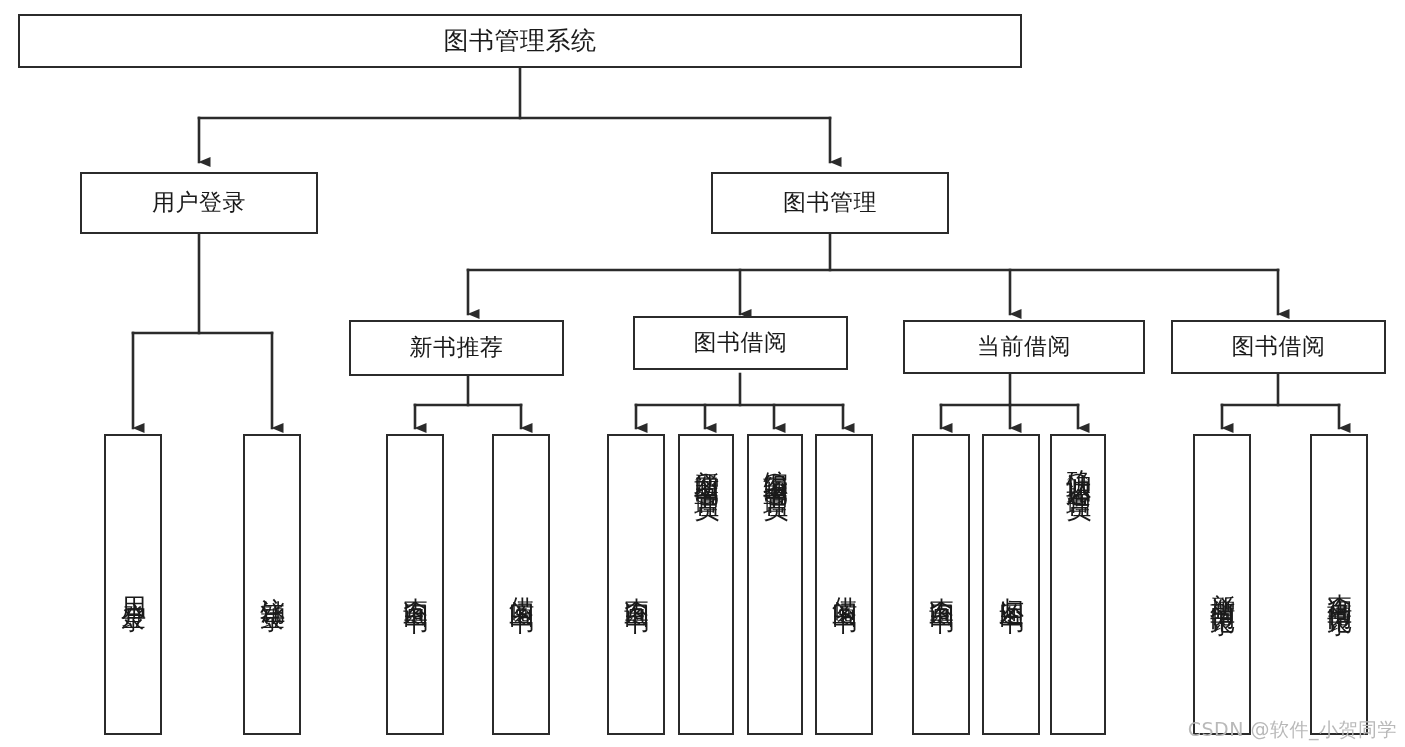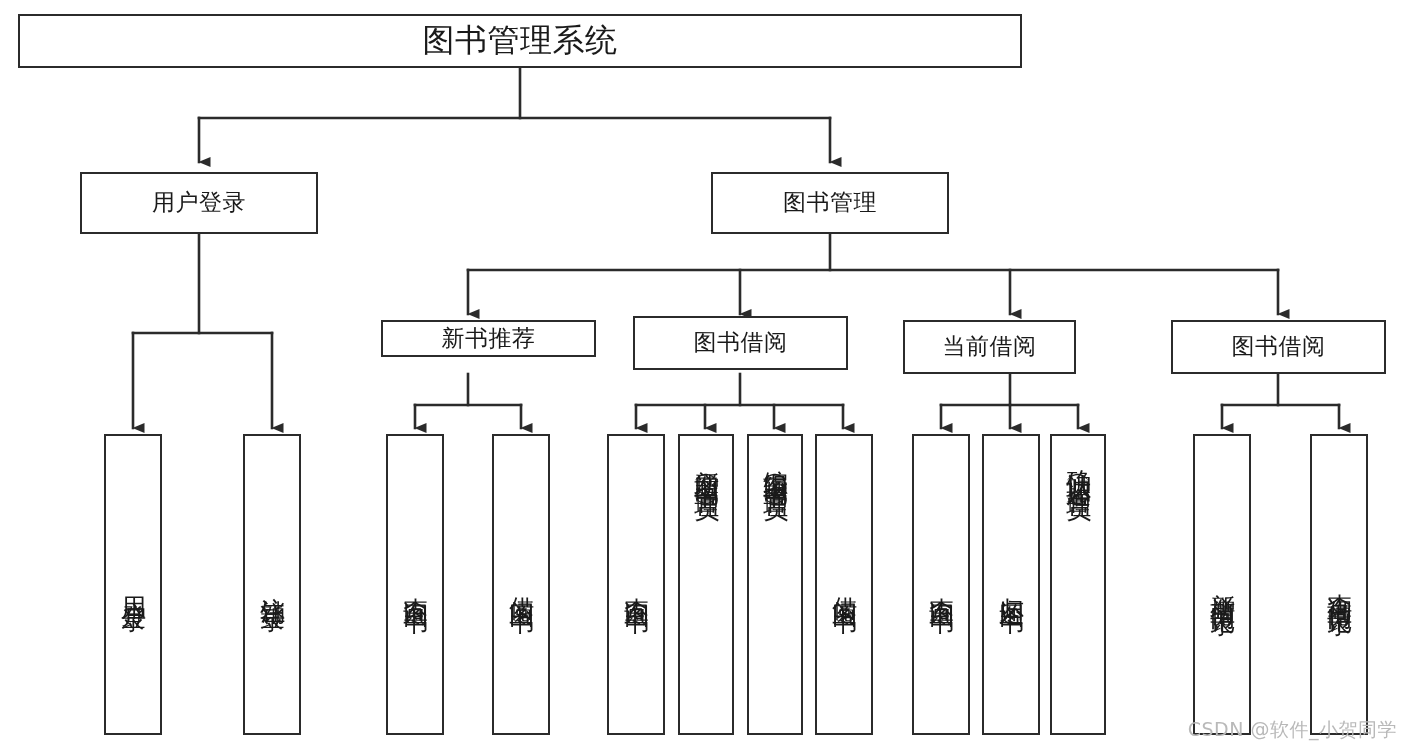--- a/index.html
+++ b/index.html
@@ -36,21 +36,21 @@
     justify-content: center;
     z-index: 2;
   }
   .node .label {
     color: #1a1a1a;
     line-height: 1.18;
     white-space: nowrap;
     letter-spacing: 0.5px;
   }
   .node.root .label {
-    font-size: 32px;
+    font-size: 25px;
   }
   .node.branch .label {
     font-size: 23px;
   }
   
   .node.leaf {
     align-items: flex-start;
     justify-content: center;
     padding-top: 14px;
   }
@@ -137,29 +137,29 @@
   </div>
 
   <div class="node branch" style="left:80px; top:172px; width:238px; height:62px;">
     <span class="label">用户登录</span>
   </div>
 
   <div class="node branch" style="left:711px; top:172px; width:238px; height:62px;">
     <span class="label">图书管理</span>
   </div>
 
-  <div class="node branch" style="left:381px; top:320px; width:215px; height:37px;">
+  <div class="node branch" style="left:349px; top:320px; width:215px; height:56px;">
     <span class="label">新书推荐</span>
   </div>
 
   <div class="node branch" style="left:633px; top:316px; width:215px; height:54px;">
     <span class="label">图书借阅</span>
   </div>
 
-  <div class="node branch" style="left:903px; top:320px; width:173px; height:54px;">
+  <div class="node branch" style="left:903px; top:320px; width:242px; height:54px;">
     <span class="label">当前借阅</span>
   </div>
 
   <div class="node branch" style="left:1171px; top:320px; width:215px; height:54px;">
     <span class="label">图书借阅</span>
   </div>
 
   <div class="node leaf center" style="left:104px; top:434px; width:58px; height:301px;">
     <span class="label">用户登录</span>
   </div>

